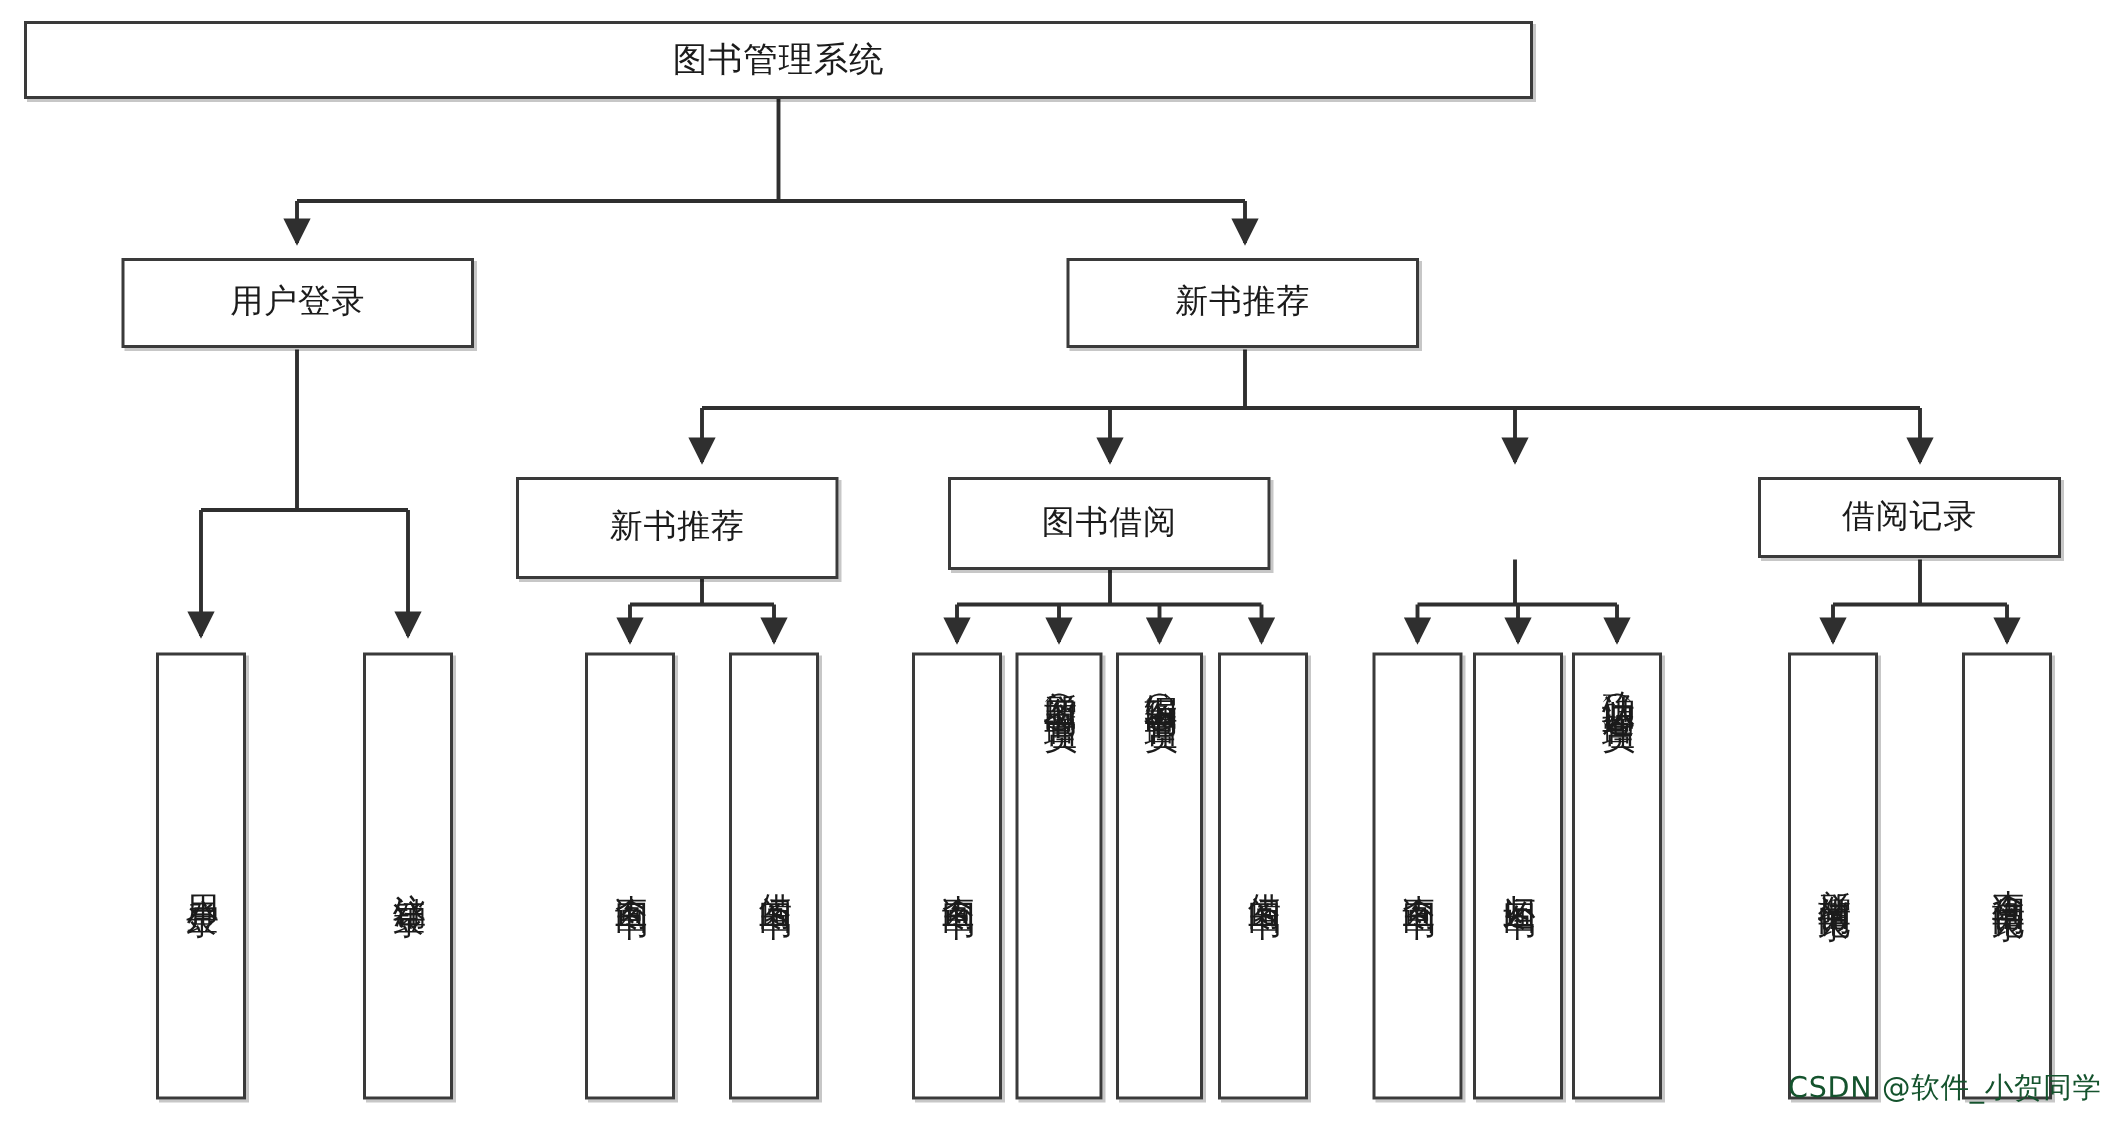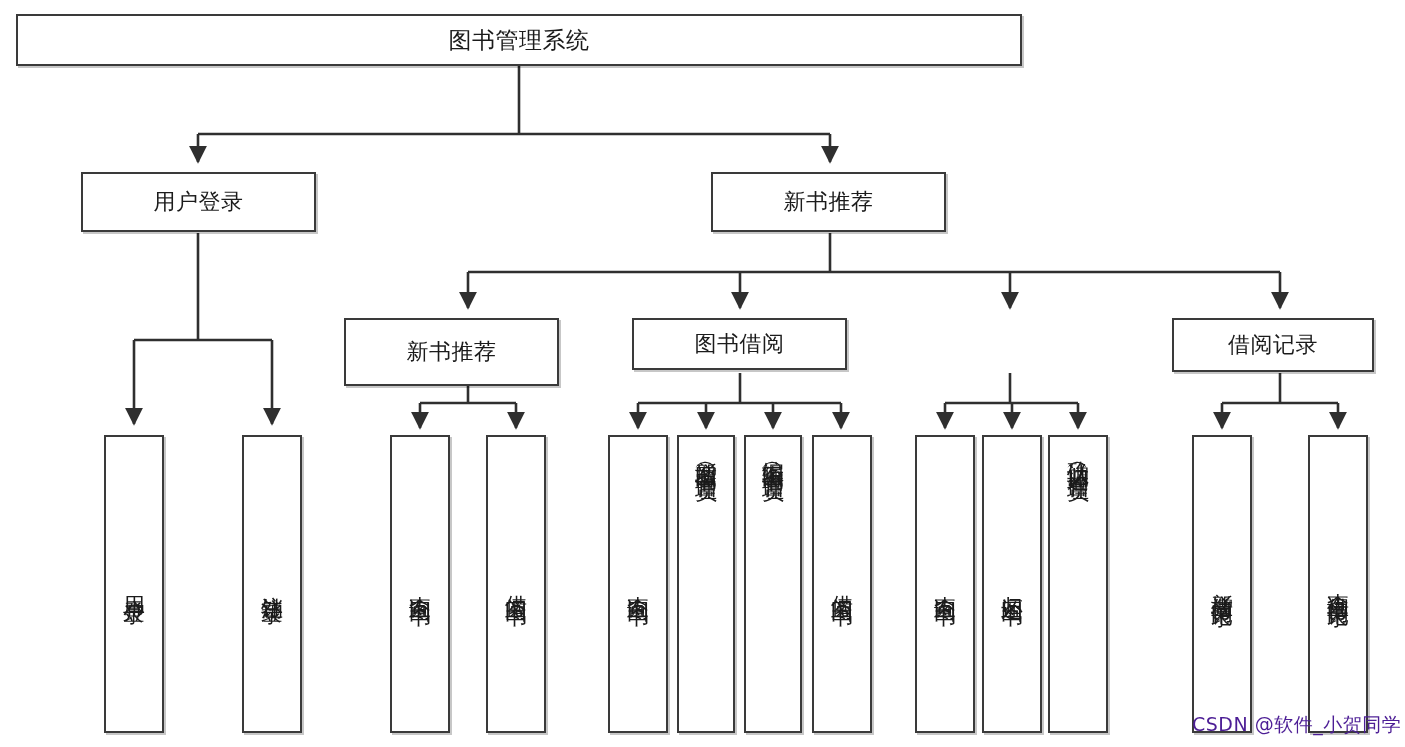--- a/index.html
+++ b/index.html
@@ -66,21 +66,21 @@
     line-height: 1;
   }
   
   .node.v.centered {
     align-items: center;
     padding-top: 0;
   }
   .watermark {
     position: absolute;
     font-size: 19px;
-    color: #4c1d95;
+    color: #14532d;
     white-space: nowrap;
     letter-spacing: 0.5px;
     font-family: "DejaVu Sans", "Liberation Sans", sans-serif;
   }
 </style>
 </head>
 <body>
 
 <div id="canvas">
 
@@ -146,21 +146,21 @@
   </div>
 
   <div class="node h" style="left:711px; top:172px; width:235px; height:60px;">
     <span class="label">新书推荐</span>
   </div>
 
   <div class="node h" style="left:344px; top:318px; width:215px; height:68px;">
     <span class="label">新书推荐</span>
   </div>
 
-  <div class="node h" style="left:632px; top:318px; width:215px; height:52px;">
+  <div class="node h" style="left:632px; top:318px; width:215px; height:62px;">
     <span class="label">图书借阅</span>
   </div>
 
 
   <div class="node h" style="left:1172px; top:318px; width:202px; height:54px;">
     <span class="label">借阅记录</span>
   </div>
 
   <div class="node v centered" style="left:104px; top:435px; width:60px; height:298px;">
     <span class="label">用户登录</span>

